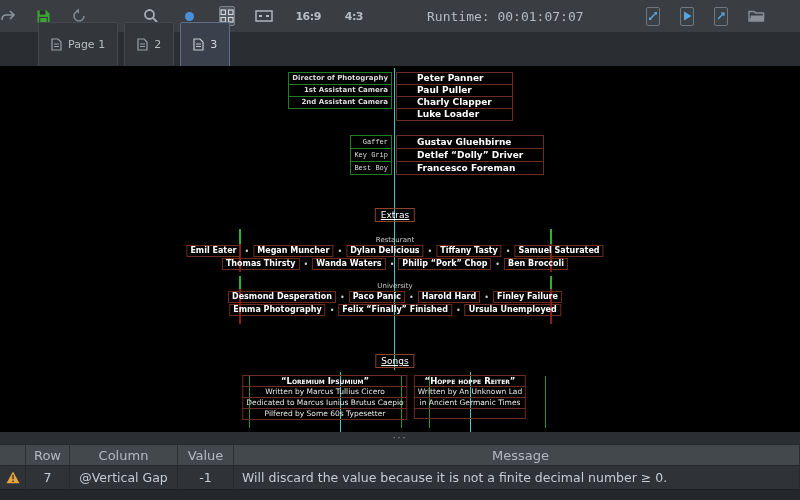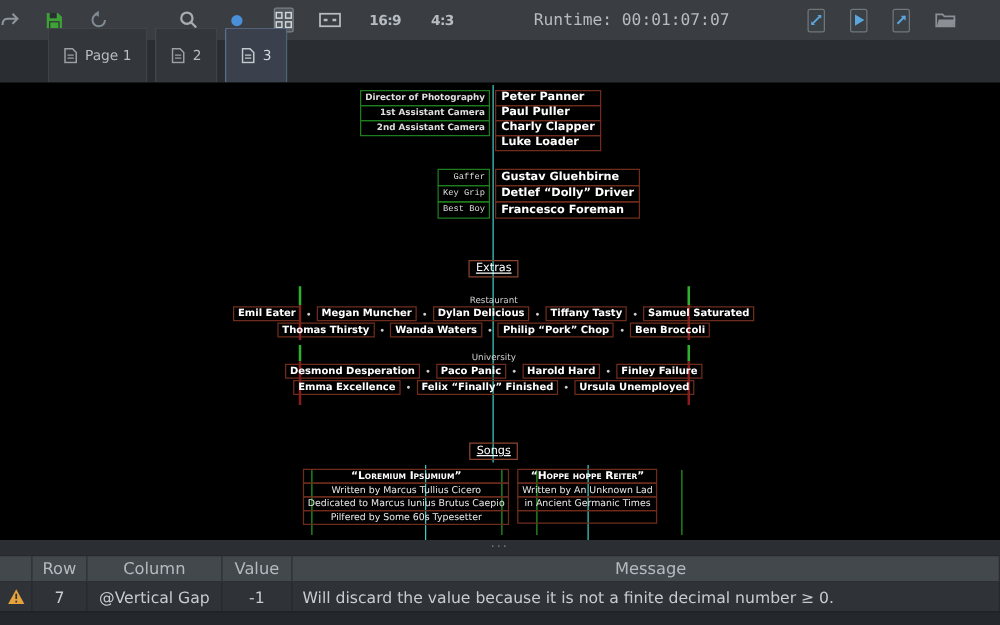--- a/index.html
+++ b/index.html
@@ -29,21 +29,21 @@
   .canvas { position:relative; height:366px; background:#000; overflow:hidden; flex:0 0 auto; }
   .guide { position:absolute; width:1px; }
   .guide.teal { background:#3ec9c4; }
   .guide.green { background:#2bb32b; width:2px; }
   .guide.red { background:#8b1a1a; width:2px; }
   .guide.thin-green { background:#2bb32b; width:1px; opacity:.85; }
 
   .label-stack { position:absolute; right:408px; width:max-content; }
   .label-row { border:1px solid #1e7d1e; margin-top:-1px; font-size:7px; line-height:11px; color:#dedede; text-align:right; padding:0 3px; white-space:nowrap; }
   .name-stack { position:absolute; left:396px; width:max-content; }
-  .name-row { border:1px solid #6f2c1c; margin-top:-1px; font-size:9px; font-weight:bold; line-height:11px; color:#fff; padding:0 4px; white-space:nowrap; }
+  .name-row { border:1px solid #6f2c1c; margin-top:-1px; font-size:9px; font-weight:bold; line-height:11px; color:#fff; padding:0 20px; white-space:nowrap; }
   .b2 .label-row { line-height:12px; }
   .b2 .name-row { line-height:12px; }
 
   .heading-box { position:absolute; left:395px; transform:translateX(-50%); border:1px solid #8a4430; color:#fff; font-size:9px; text-decoration:underline; padding:1px 5px; white-space:nowrap; }
   .group-title { position:absolute; left:395px; transform:translateX(-50%); color:#cfcfcf; font-size:7px; white-space:nowrap; }
   .names-row { position:absolute; left:395px; transform:translateX(-50%); display:flex; align-items:center; white-space:nowrap; }
   .name-box { border:1px solid #6f2c1c; color:#fff; font-size:8px; font-weight:bold; line-height:10px; padding:0 3px; }
   .bullet { color:#cfcfcf; font-size:8px; margin:0 4px; }
 
   .song-col { position:absolute; width:max-content; }
@@ -269,21 +269,21 @@
     <div class="names-row" id="ex-1-0" style="top:225px;">
         <span class="name-box">Desmond Desperation</span>
         <span class="bullet">•</span>
         <span class="name-box">Paco Panic</span>
         <span class="bullet">•</span>
         <span class="name-box">Harold Hard</span>
         <span class="bullet">•</span>
         <span class="name-box">Finley Failure</span>
       </div>
     <div class="names-row" id="ex-1-1" style="top:238px;">
-        <span class="name-box">Emma Excellence</span>
+        <span class="name-box">Emma Photography</span>
         <span class="bullet">•</span>
         <span class="name-box">Felix “Finally” Finished</span>
         <span class="bullet">•</span>
         <span class="name-box">Ursula Unemployed</span>
       </div>
 
     <div class="heading-box" style="top:288px;"><span>Songs</span></div>
     <div class="song-col" id="song0">
         <div class="song-title">“Loremium Ipsumium”</div>
         <div class="song-line">Written by Marcus Tullius Cicero</div>

